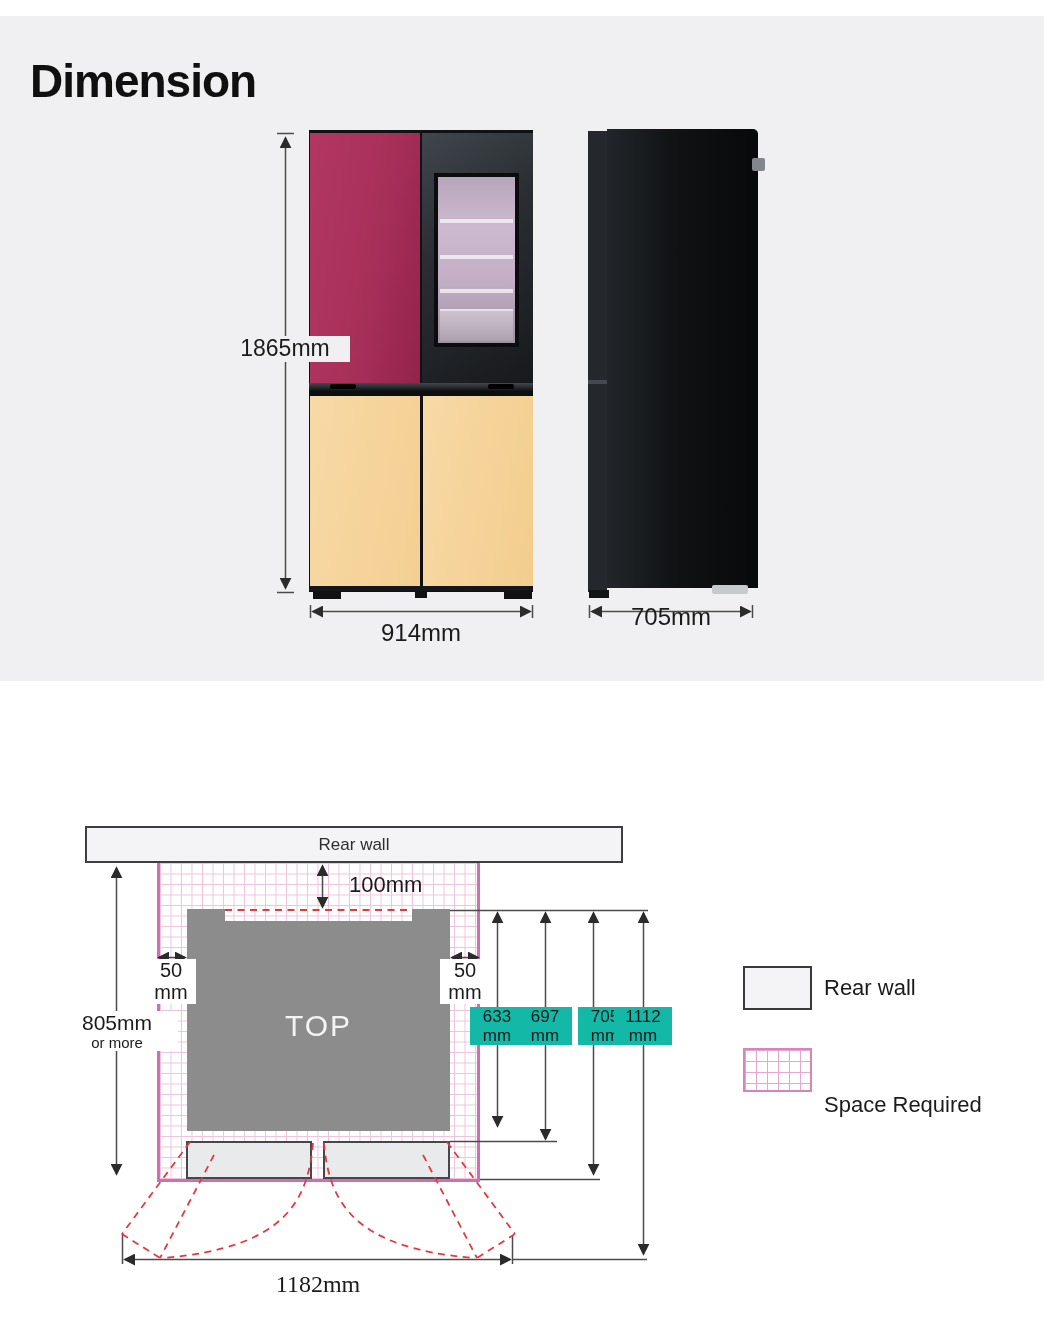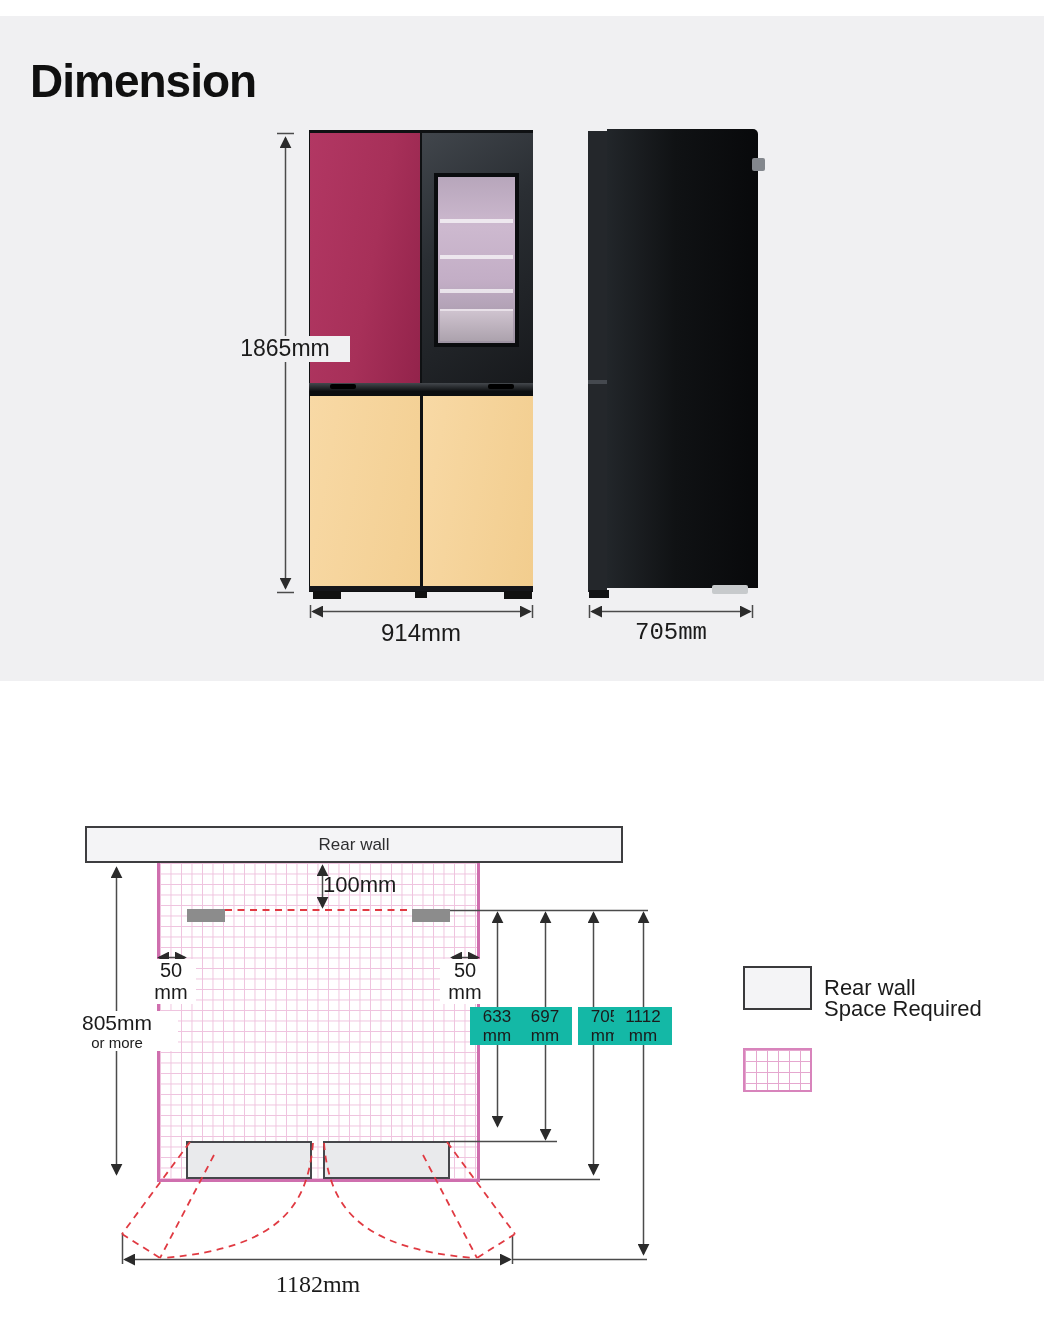--- a/index.html
+++ b/index.html
@@ -57,22 +57,22 @@
   #lg-space{left:743px;top:1032px;width:69px;height:44px;background-color:#fff;z-index:2;
     background-image:linear-gradient(to right,#e5a7cf 1px,transparent 1px),linear-gradient(to bottom,#e5a7cf 1px,transparent 1px);
     background-size:11px 11px;border:2px solid #d884bc;}
   .lg-label{font-size:22px;color:#1b1b1b;z-index:6;}
 
   
   .lbl{position:absolute;font-size:22px;line-height:1.12;color:#1b1b1b;text-align:center;z-index:6;}
   .lbl .u{display:block;}
   #l-1865{left:220px;top:320px;width:130px;font-size:23px;background:var(--bg-section);}
   #l-914{left:356px;top:604px;width:130px;font-size:24px;}
-  #l-705s{left:606px;top:604px;width:130px;font-size:24px;font-family:Liberation Mono, monospace;}
-  #l-100{left:323px;top:857px;text-align:left;}
+  #l-705s{left:606px;top:588px;width:130px;font-size:24px;}
+  #l-100{left:349px;top:857px;text-align:left;}
   #l-50L{left:146px;top:943px;width:50px;font-size:20px;background:#fff;}
   #l-50R{left:440px;top:943px;width:50px;font-size:20px;background:#fff;}
   #l-805{left:56px;top:995px;width:122px;font-size:21px;background:#fff;}
   #l-805 .note{display:block;font-size:15px;font-weight:normal;}
   .dep{top:991px;width:54px;font-size:17px;background:#14b8a6;}
   #l-633{left:470px;} #l-697{left:518px;} #l-705{left:578px;} #l-1112{left:614px;width:58px;}
   #l-1182{left:253px;top:1255px;width:130px;font-size:24px;font-family:Liberation Serif, serif;}
 
   svg.overlay{position:absolute;left:0;top:0;z-index:5;}
   .mline{stroke:var(--line-gray);stroke-width:1.5;fill:none;}
@@ -116,28 +116,29 @@
     <div class="abs fr" id="sd-hinge"></div>
     <div class="abs fr" id="sd-caster"></div>
     <div class="abs fr" id="sd-foot"></div>
   </div>
 
 
   <div class="abs" id="wall-box">Rear wall</div>
   <div class="abs" id="grid"></div>
   <div class="abs tab" style="left:187px;"></div>
   <div class="abs tab" style="left:412px;"></div>
+  <div class="abs" id="top-box">TOP</div>
   <div class="abs door-rect" style="left:186px;width:126px;"></div>
   <div class="abs door-rect" style="left:323px;width:127px;"></div>
 
   <div>
     <div class="abs" id="lg-wall"></div>
     <div class="abs lg-label" style="left:824px;top:959px;">Rear wall</div>
     <div class="abs" id="lg-space"></div>
-    <div class="abs lg-label" style="left:824px;top:980px;">Space Required</div>
+    <div class="abs lg-label" style="left:824px;top:1076px;">Space Required</div>
   </div>
 
   <svg class="overlay" width="1044" height="1334" viewBox="0 0 1044 1334">
     <defs>
       <marker id="arr" viewBox="0 0 10 10" refX="8.5" refY="5" markerWidth="8" markerHeight="8" orient="auto-start-reverse">
         <path d="M0 0 L10 5 L0 10 z" fill="#2b2b2b"></path>
       </marker>
     </defs>
     <g>
       <line class="mline" x1="277" y1="117.5" x2="294" y2="117.5"></line>

